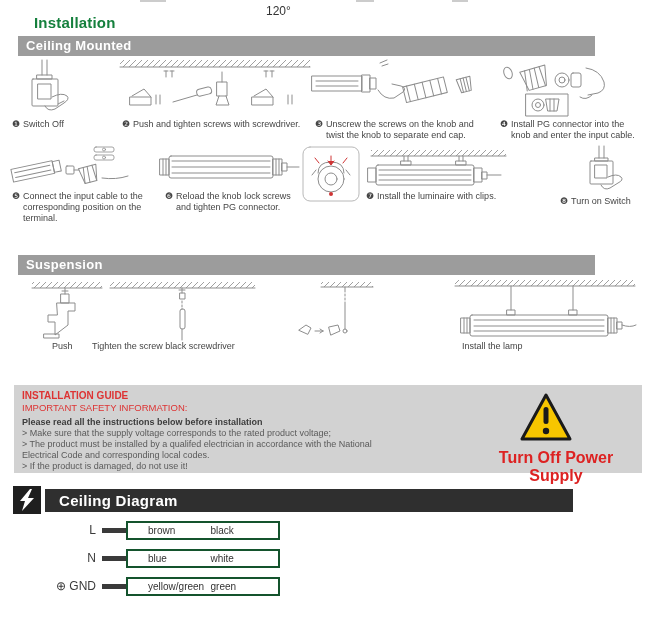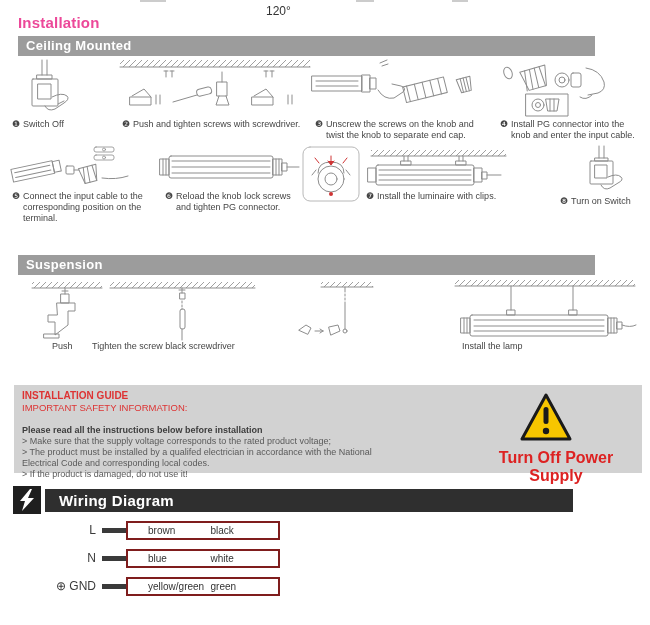--- a/index.html
+++ b/index.html
@@ -1,41 +1,41 @@
 <!DOCTYPE html>
 <html><head>
 <meta charset="utf-8">
 <style>
   html,body{margin:0;padding:0;background:#fff;}
   #page{position:relative;width:650px;height:625px;background:#ffffff;
         font-family:"Liberation Sans",sans-serif;color:#3f3f3f;overflow:hidden;}
   .abs{position:absolute;}
   .smudge{background:#cccccc;height:2px;}
   .angle{font-size:12px;color:#333;}
-  .doc-title{font-size:15px;font-weight:bold;color:#ec4899;letter-spacing:.2px;}
+  .doc-title{font-size:15px;font-weight:bold;color:#15803d;letter-spacing:.2px;margin-left:16px;}
   .banner{background:#9c9c9c;color:#fff;font-weight:bold;font-size:13px;
           line-height:20px;height:20px;padding-left:8px;letter-spacing:.3px;box-sizing:border-box;}
   .cap{display:flex;font-size:9px;color:#454545;line-height:11px;}
   .cap .num{margin-right:3px;flex:0 0 auto;}
   .plaincap{font-size:9px;color:#454545;line-height:11px;}
   svg.art{overflow:visible;}
   .art path,.art rect,.art line,.art circle,.art ellipse,.art polyline{
       stroke:#8d8d8d;fill:none;stroke-width:1;stroke-linecap:round;stroke-linejoin:round;}
   .guide{background:#d2d2d2;box-sizing:border-box;padding:5px 8px;}
   .g-h1{color:#dd3333;font-weight:bold;font-size:10px;line-height:12px;}
   .g-h2{color:#dd3333;font-size:9.5px;line-height:12px;}
-  .g-intro{color:#3d3d3d;font-weight:bold;font-size:9px;line-height:11px;margin-top:11px;}
+  .g-intro{color:#3d3d3d;font-weight:bold;font-size:9px;line-height:11px;margin-top:3px;}
   .g-b{color:#5a5a5a;font-size:9px;line-height:11px;width:350px;}
   .warn-label{color:#dd2222;font-weight:bold;font-size:16px;text-align:center;}
   .bolt-box{background:#1f1f1f;}
   .wire-banner{background:#2f2f2f;color:#fff;font-weight:bold;font-size:15px;
                line-height:23px;height:23px;padding-left:14px;box-sizing:border-box;letter-spacing:.3px;}
   .w-label{font-size:12px;color:#3a3a3a;text-align:right;line-height:19px;}
   .w-wire{background:#3a3a3a;height:5px;}
-  .w-box{border:2px solid #7f1d1d;background:#fff;height:19px;box-sizing:border-box;
+  .w-box{border:2px solid #14532d;background:#fff;height:19px;box-sizing:border-box;
          display:flex;align-items:center;font-size:10px;color:#333;}
   .w-box .c1{padding-left:20px;width:55%;box-sizing:border-box;}
   .w-box .c2{width:45%;box-sizing:border-box;}
 </style>
 </head>
 <body>
 
 <div id="page">
 
   <svg width="0" height="0" style="position:absolute">
@@ -290,21 +290,21 @@
     <rect x="24.5" y="15" width="5" height="17" rx="2.5" fill="#1a1a1a"></rect>
     <circle cx="27" cy="39" r="3.2" fill="#1a1a1a"></circle>
   </svg>
   <div class="abs warn-label" style="left:490px;top:449px;width:132px">Turn Off Power Supply</div>
 
   <div class="abs bolt-box" style="left:13px;top:486px;width:28px;height:28px">
     <svg width="28" height="28" viewBox="0 0 28 28">
       <path d="M17 3 L7 15 h5 L9 25 l12 -13 h-6 l4 -9 z" fill="#ffffff"></path>
     </svg>
   </div>
-  <div class="abs wire-banner" style="left:45px;top:489px;width:528px">Wiring Diagram</div>
+  <div class="abs wire-banner" style="left:45px;top:489px;width:528px">Ceiling Diagram</div>
 
   <div class="abs w-label" style="left:40px;top:521px;width:56px">L</div>
   <div class="abs w-wire" style="left:102px;top:528px;width:24px"></div>
   <div class="abs w-box" style="left:126px;top:521px;width:154px">
     <span class="c1">brown</span>
     <span class="c2">black</span>
   </div>
 
   <div class="abs w-label" style="left:40px;top:549px;width:56px">N</div>
   <div class="abs w-wire" style="left:102px;top:556px;width:24px"></div>

